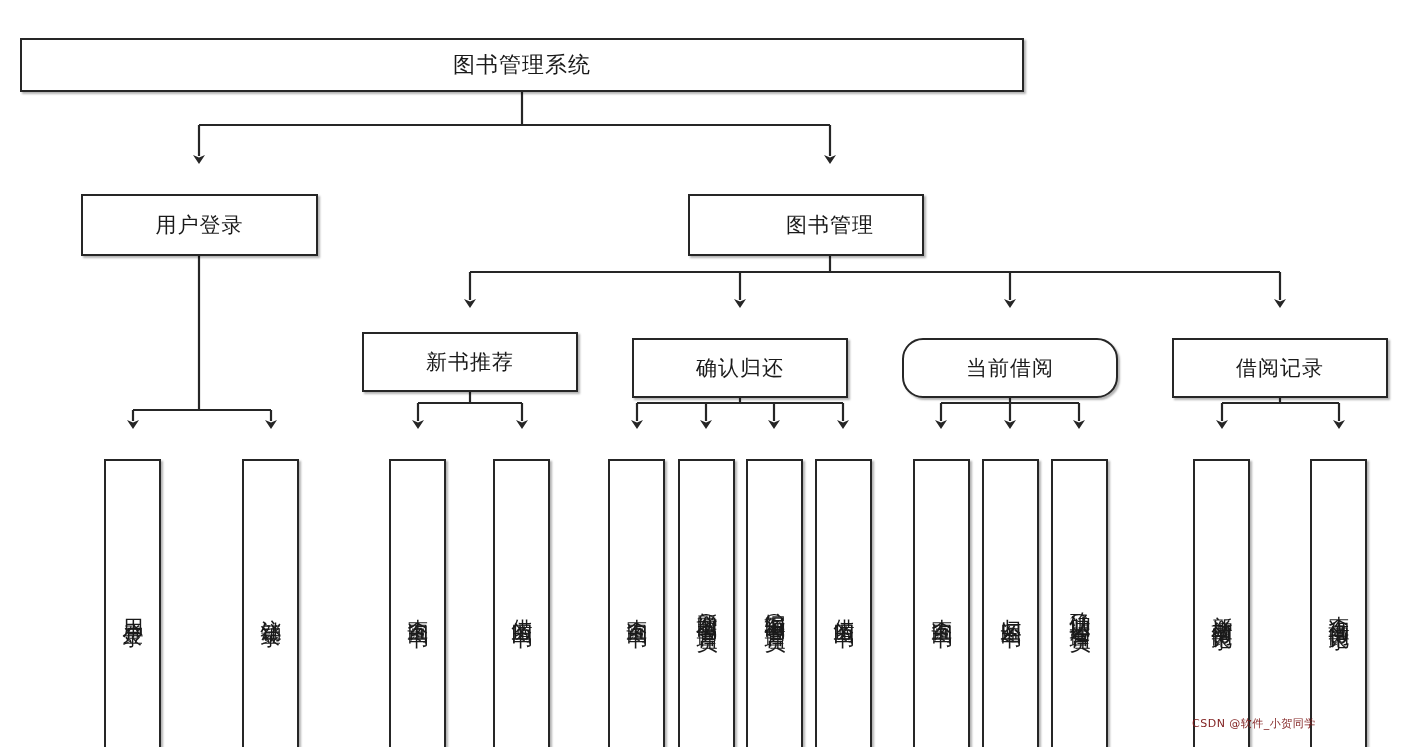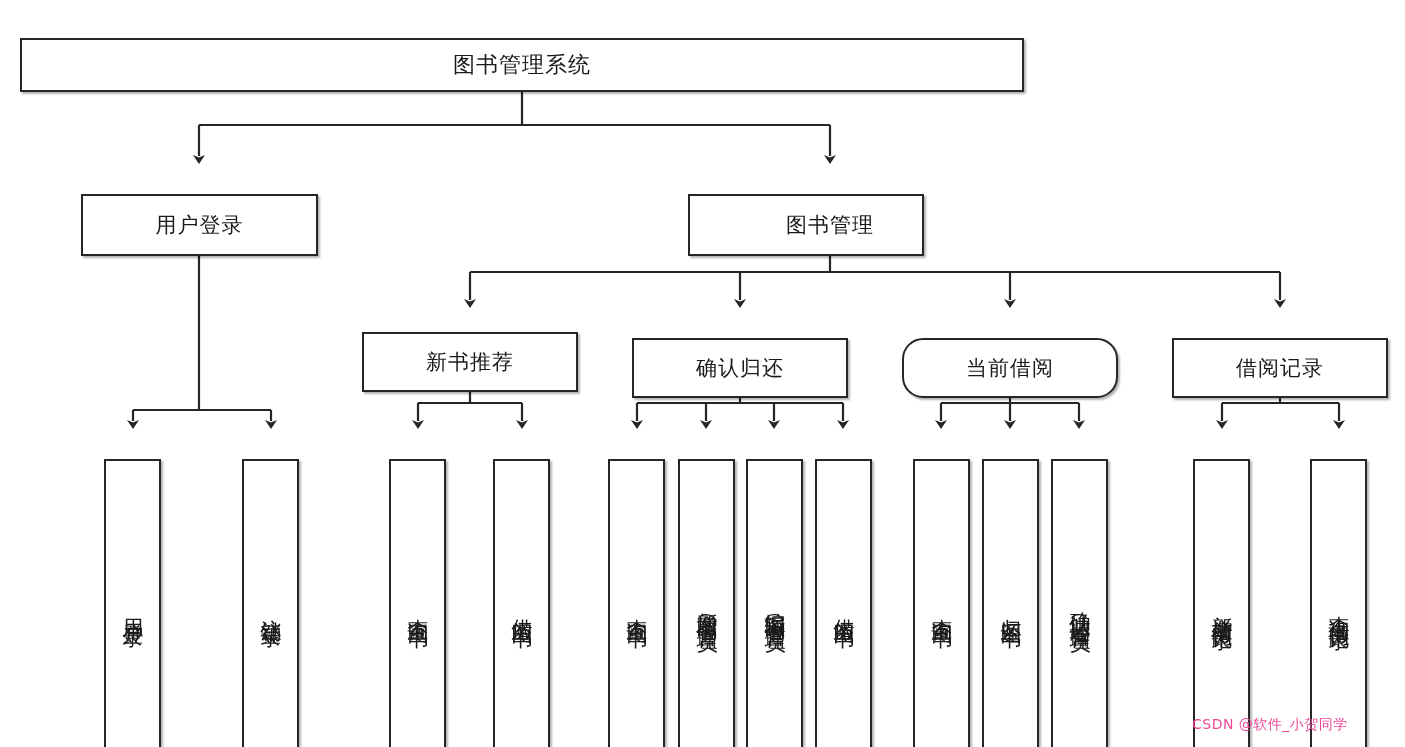--- a/index.html
+++ b/index.html
@@ -52,22 +52,22 @@
   .node.leaf .label {
     writing-mode: vertical-rl;
     text-orientation: upright;
     font-size: 21px;
     letter-spacing: 3px;
     line-height: 1.1;
     white-space: nowrap;
   }
   .watermark {
     position: absolute;
-    font-size: 14px;
-    color: #ec4899;
+    font-size: 11px;
+    color: #7f1d1d;
     letter-spacing: 0.5px;
     white-space: nowrap;
     user-select: none;
   }
 </style>
 </head>
 <body>
 
 <div id="canvas">
 

